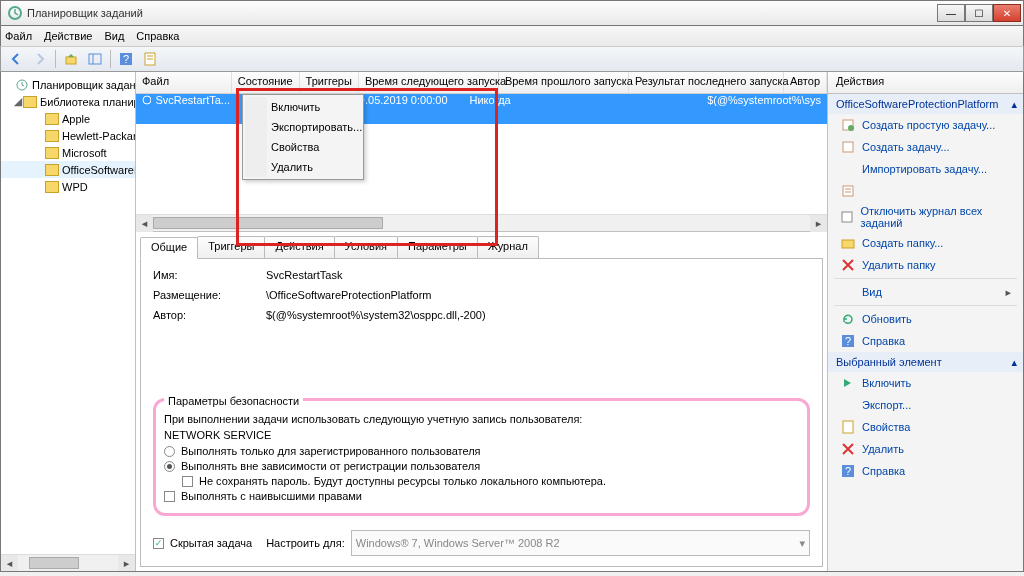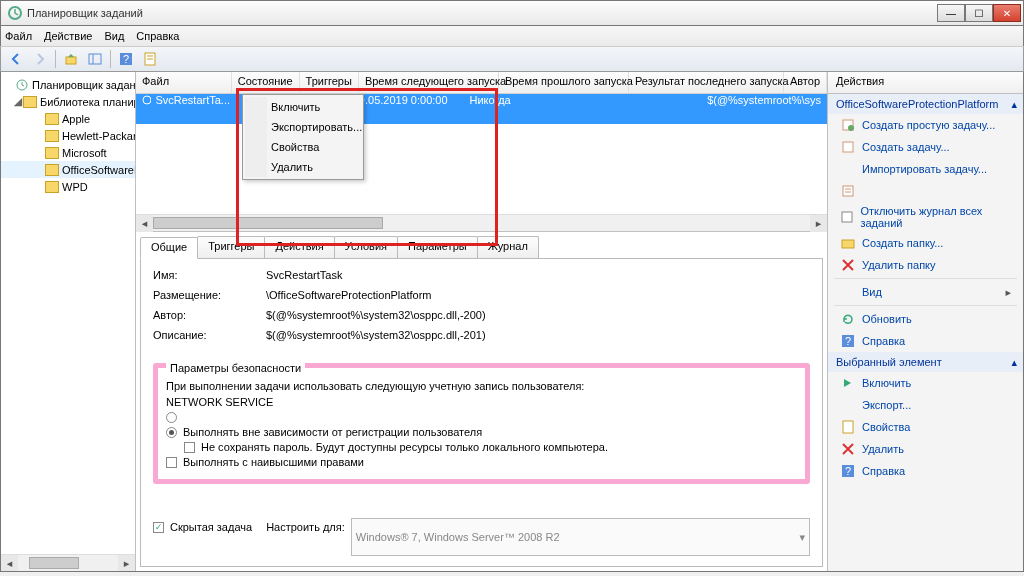--- a/index.html
+++ b/index.html
@@ -62,28 +62,28 @@
 
 
 .tabs-wrap { flex:1; display:flex; flex-direction:column; padding:4px; overflow:hidden;}
 .tabs { display:flex; height:22px; }
 .tab { padding:3px 10px; background:linear-gradient(#fdfdfd,#efefef); border:1px solid #bbb; border-bottom:none; margin-right:-1px; border-radius:2px 2px 0 0;}
 .tab.active { background:#fff; border-bottom:1px solid #fff; position:relative; top:1px;}
 .tabbody { flex:1; border:1px solid #bbb; background:#fff; padding:10px 12px; display:flex; flex-direction:column; gap:8px; overflow:hidden;}
 .kv { display:flex; }
 .kv .k { width:113px; color:#000;}
 .kv .v { color:#000;}
-.secgroup { border:5px solid #f9a8d4; padding:8px; border-radius:3px;}
+.secgroup { border:3px solid #f9a8d4; padding:8px; border-radius:12px;}
 .secgroup .gtitle{ position:relative; top:-14px; background:#fff; padding:0 4px; display:inline-block;}
 .radio,.check { display:flex; align-items:center; gap:6px; margin:3px 0;}
 .radio .r { width:11px;height:11px;border:1px solid #888;border-radius:50%; display:inline-flex;align-items:center;justify-content:center;}
 .radio .r.sel::after{content:"";width:5px;height:5px;background:#555;border-radius:50%;}
 .check .c { width:11px;height:11px;border:1px solid #888; display:inline-flex;align-items:center;justify-content:center; font-size:9px; color:#3a7;}
 .bottomrow{display:flex; align-items:center; gap:6px; margin-top:6px;}
-.combo { flex:1; height:20px; border:1px solid #bbb; background:#fafafa; color:#888; padding:18px 4px; display:flex; align-items:center; justify-content:space-between;margin-top:20px;}
+.combo { flex:1; height:20px; border:1px solid #bbb; background:#fafafa; color:#888; padding:12px 4px; display:flex; align-items:center; justify-content:space-between;}
 .combo .dd{color:#888;}
 
 
 .actions-head{ height:22px; background:linear-gradient(#fdfdfd,#efefef); border-bottom:1px solid #c0c0c0; padding:3px 8px; color:#000;}
 .actions-body{ padding:0; background:#f4f4f4;}
 .section-title{ background:#e8eef7; padding:4px 8px; color:#003399; position:relative;}
 .section-title .caret{position:absolute; right:6px; top:4px; color:#003399;}
 .action-item{ display:flex; align-items:center; gap:6px; padding:3px 12px 3px 12px; color:#0046aa;}
 .action-item .ic{ width:16px; height:16px; display:inline-flex; align-items:center; justify-content:center;}
 .sep-h{height:1px; background:#ddd; margin:2px 6px;}
@@ -261,31 +261,28 @@
             <div class="v">SvcRestartTask</div>
           </div>
         <div class="kv">
             <div class="k">Размещение:</div>
             <div class="v">\OfficeSoftwareProtectionPlatform</div>
           </div>
         <div class="kv">
             <div class="k">Автор:</div>
             <div class="v">$(@%systemroot%\system32\osppc.dll,-200)</div>
           </div>
-        <div class="kv">
-            <div class="k">Описание:</div>
-            <div class="v">$(@%systemroot%\system32\osppc.dll,-201)</div>
-          </div>
         <div style="flex:1"></div>
         <div class="secgroup">
           <span class="gtitle">Параметры безопасности</span>
           <div style="margin-top:-8px;">При выполнении задачи использовать следующую учетную запись пользователя:</div>
           <div style="margin:4px 0;">NETWORK SERVICE</div>
           <div class="radio">
               <span class="r"></span>
+              <span>Выполнять только для зарегистрированного пользователя</span>
             </div>
           <div class="radio">
               <span class="r sel"></span>
               <span>Выполнять вне зависимости от регистрации пользователя</span>
             </div>
           <div class="check" style="margin-left:18px;">
               <span class="c"></span>
               <span>Не сохранять пароль. Будут доступны ресурсы только локального компьютера.</span>
             </div>
           <div class="check">

